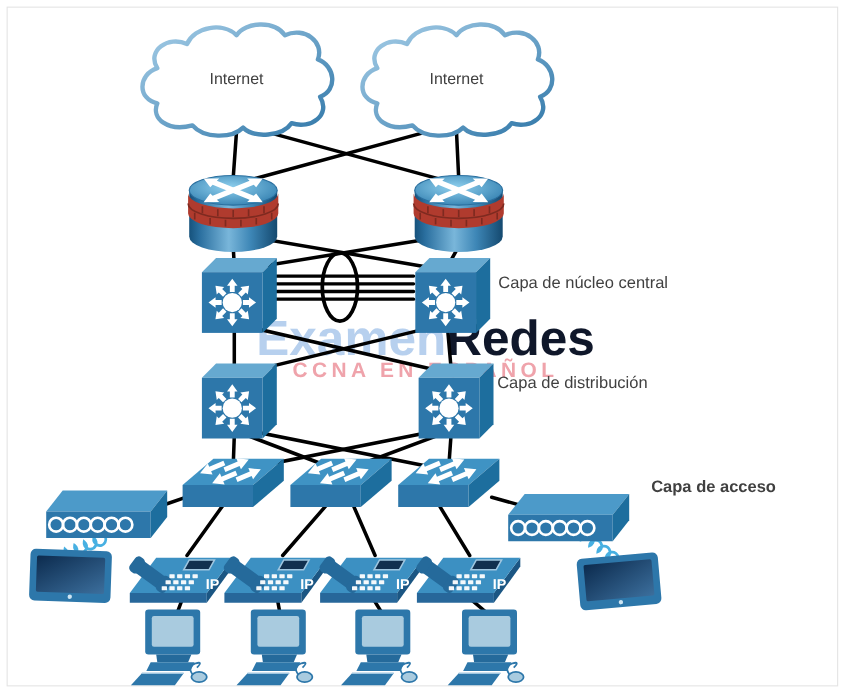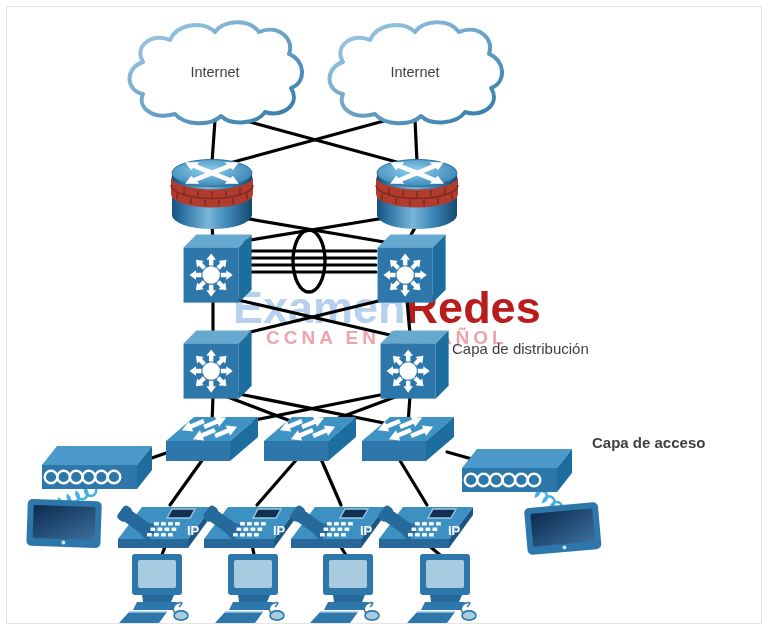--- a/index.html
+++ b/index.html
@@ -24,21 +24,21 @@
   .coil{stroke:var(--wireless,#47b0e2);stroke-width:2.6;fill:none;stroke-linecap:round;}
   .ip-label{font-family:"Liberation Sans",sans-serif;font-size:13px;font-weight:bold;fill:#ffffff;}
 </style>
 </head>
 <body>
 
 <div class="canvas">
   <div class="frame"></div>
 
   <div class="watermark">
-    <div class="wm1"><span style="color: rgb(183, 208, 238);">Examen</span><span style="color: #b91c1c; margin-top: 36px;">Redes</span></div>
+    <div class="wm1"><span style="color: rgb(183, 208, 238);">Examen</span><span style="color: #0f172a; margin-top: 36px;">Redes</span></div>
     <div class="wm2" style="color: rgb(239, 163, 171);">CCNA EN ESPAÑOL</div>
   </div>
 
   <svg id="diagram-svg" width="768" height="630" viewBox="0 0 768 630">
     <defs>
       <linearGradient id="gradCloud" x1="0" y1="0" x2="1" y2="1">
         <stop offset="0" stop-color="#a6cee8"></stop>
           <stop offset="1" stop-color="#3077a8"></stop>
       </linearGradient>
       <linearGradient id="gradCylBody" x1="0" y1="0" x2="1" y2="0">
@@ -233,15 +233,16 @@
         <use href="#icon-phone" transform="translate(427,521) scale(1) rotate(0)"></use>
         <use href="#icon-pc" transform="translate(159,586) scale(1) rotate(0)"></use>
         <use href="#icon-pc" transform="translate(255,586) scale(1) rotate(0)"></use>
         <use href="#icon-pc" transform="translate(350,586) scale(1) rotate(0)"></use>
         <use href="#icon-pc" transform="translate(447,586) scale(1) rotate(0)"></use>
       </g>
   </svg>
 
   <div class="lbl lbl-internet-1">Internet</div>
   <div class="lbl lbl-internet-2">Internet</div>
+  <div class="lbl lbl-core">Capa de núcleo central</div>
   <div class="lbl lbl-dist">Capa de distribución</div>
   <div class="lbl lbl-access">Capa de acceso</div>
 </div>
 
 </body></html>

